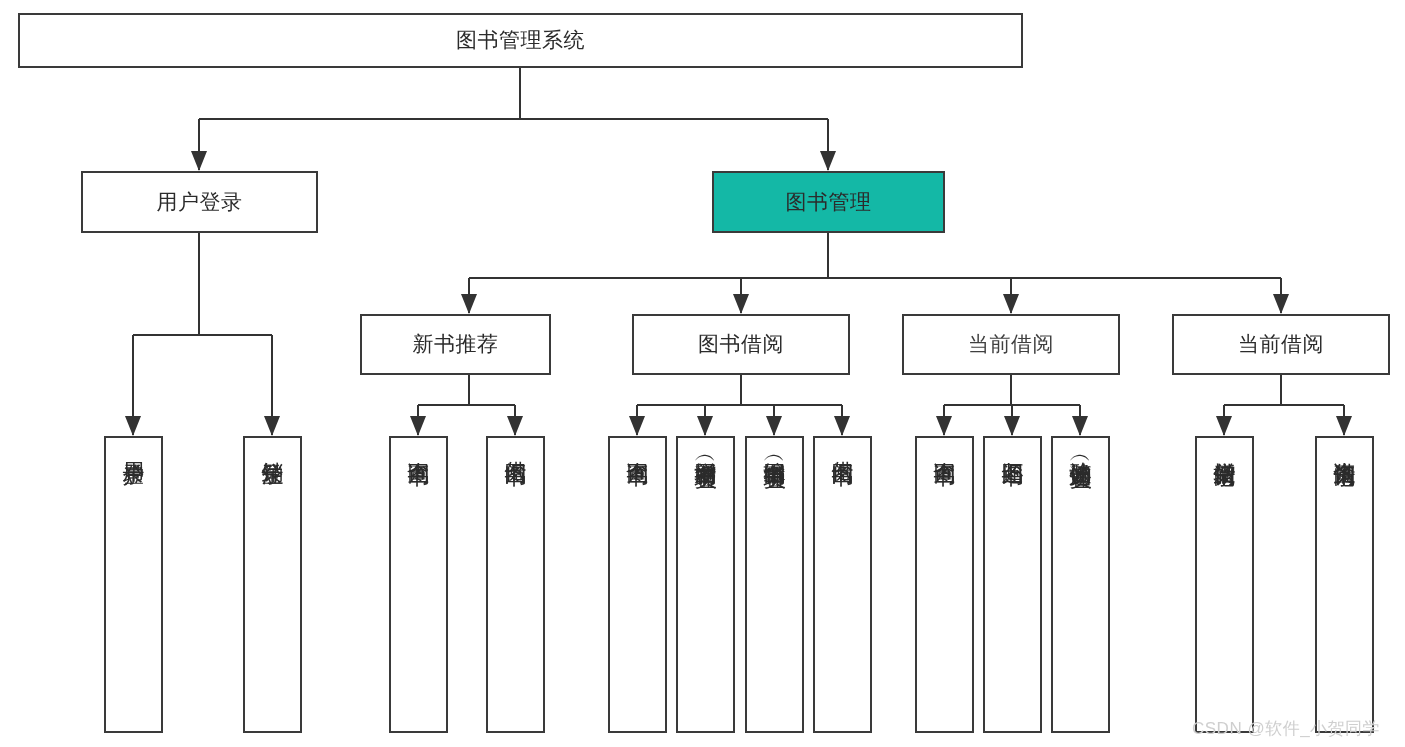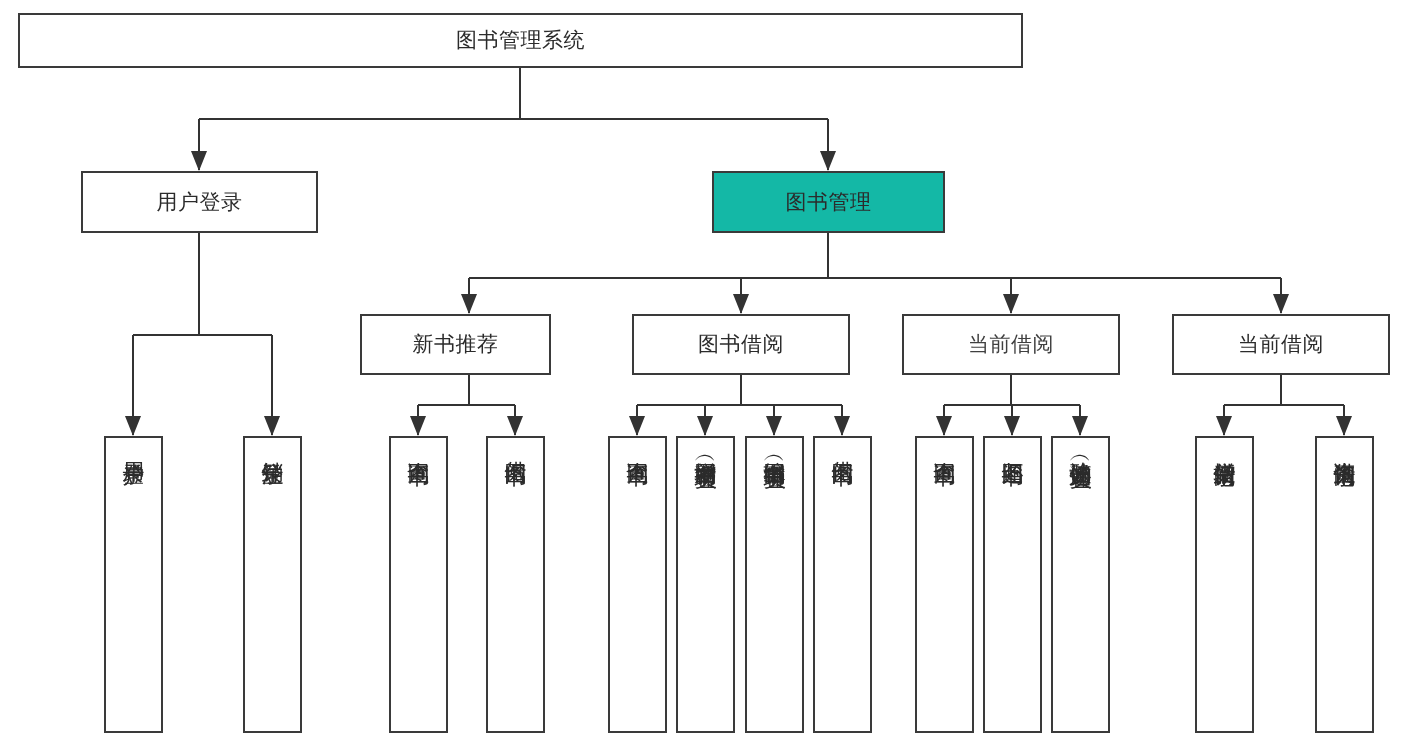--- a/index.html
+++ b/index.html
@@ -178,13 +178,14 @@
       <div class="node vertical" style="left: 1051px; top: 436px; width: 59px; height: 297px; border-color: rgb(58, 58, 58); background: rgb(255, 255, 255);">
         <span class="label" style="color: rgb(43, 43, 43);">确认归还（管理员）</span>
       </div>
       <div class="node vertical" style="left: 1195px; top: 436px; width: 59px; height: 297px; border-color: rgb(58, 58, 58); background: rgb(255, 255, 255);">
         <span class="label" style="color: rgb(43, 43, 43);">新增借阅记录</span>
       </div>
       <div class="node vertical" style="left: 1315px; top: 436px; width: 59px; height: 297px; border-color: rgb(58, 58, 58); background: rgb(255, 255, 255);">
         <span class="label" style="color: rgb(43, 43, 43);">查询借阅记录</span>
       </div>
     </div>
+  <div id="watermark" style="left: 1192px; top: 717px; color: rgb(207, 207, 207);">CSDN @软件_小贺同学</div>
 </div>
 
 </body></html>

